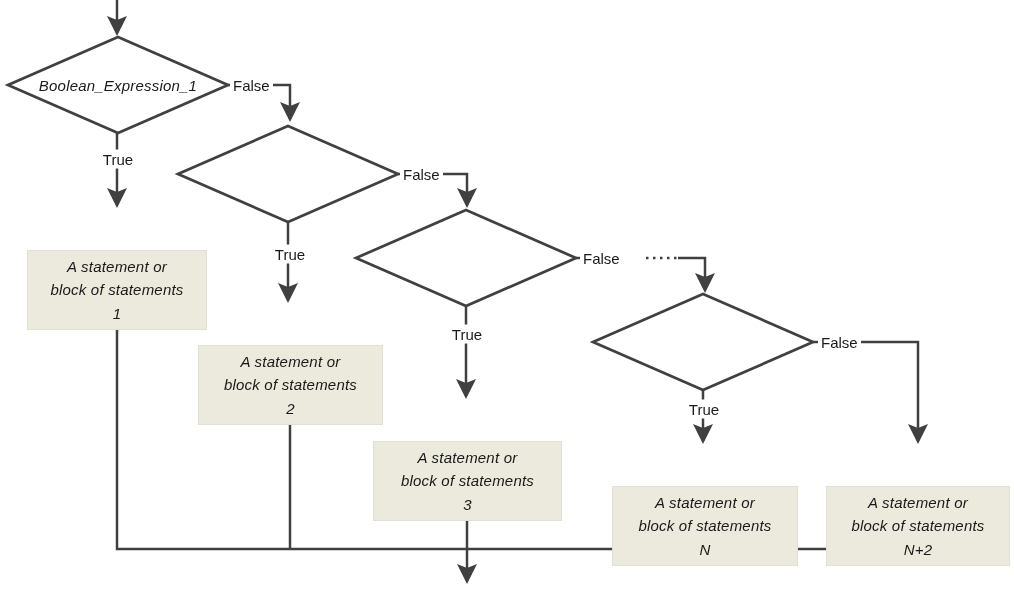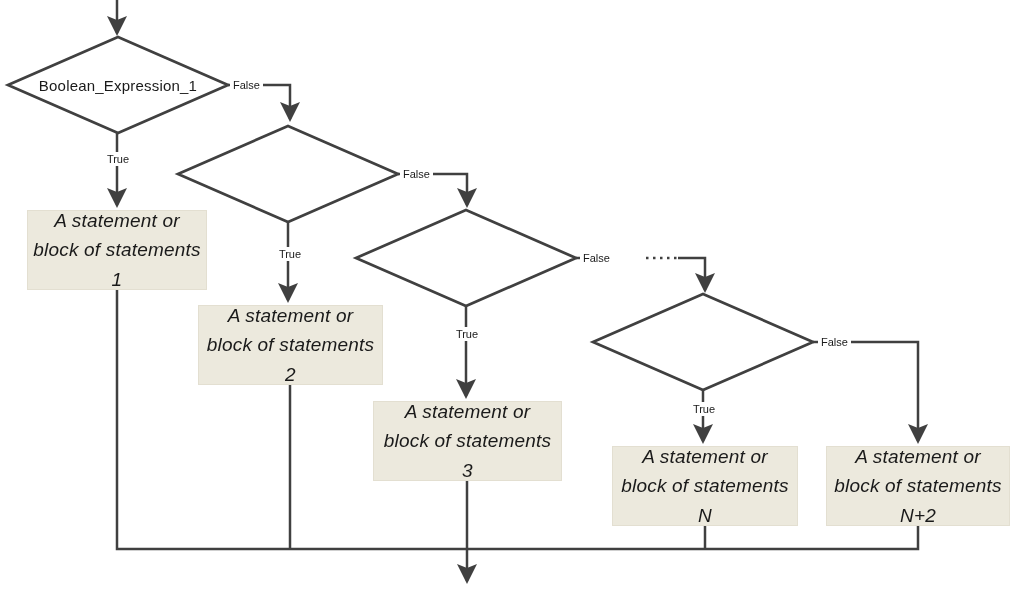--- a/index.html
+++ b/index.html
@@ -20,35 +20,35 @@
     overflow:hidden;
   }
   .canvas svg{position:absolute;left:0;top:0;}
   .flow{fill:none;stroke:var(--line);stroke-width:2.5;stroke-linejoin:miter;}
   .flow.dotted{stroke-dasharray:2.5 4.5;}
   .diamond{fill:#ffffff;stroke:var(--line);stroke-width:2.75;stroke-linejoin:miter;}
   .arrowhead{fill:var(--line);stroke:none;}
   .decision-label{
     position:absolute;
     display:flex;align-items:center;justify-content:center;
-    font-size:15px;color:var(--text);
+    font-style:italic;font-size:15px;color:var(--text);
     letter-spacing:.2px;
     pointer-events:none;
   }
   .statement-box{
     position:absolute;
     background:var(--box-fill);
     border:1px solid var(--box-border);
     display:flex;flex-direction:column;align-items:center;justify-content:center;
-    font-style:italic;font-size:19px;color:var(--text);
-    line-height:1.55;text-align:center;letter-spacing:.2px;
+    font-style:italic;font-size:15px;color:var(--text);
+    line-height:1.55;text-align:center;letter-spacing:.2px;margin-top:40px;
   }
   .branch-label{
     position:absolute;
-    font-size:11px;color:var(--text);
+    font-size:15px;color:var(--text);
     background:var(--background);
     padding:1px 3px;
     white-space:nowrap;
   }
   .branch-label.true{transform:translate(-50%,-50%);}
   .branch-label.false{transform:translateY(-50%);}
 </style>
 </head>
 <body>
 

